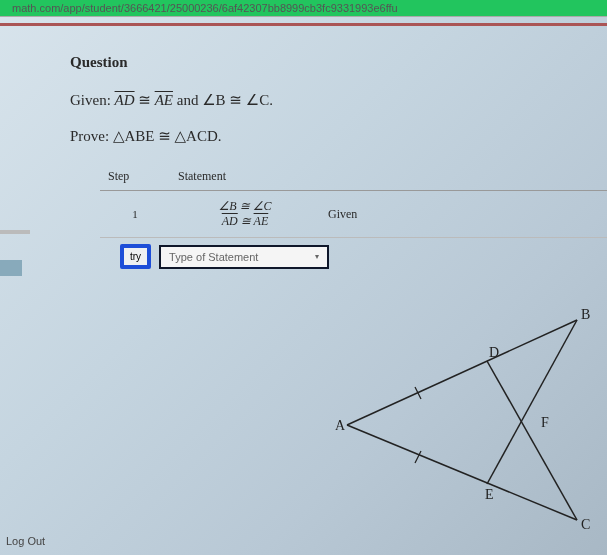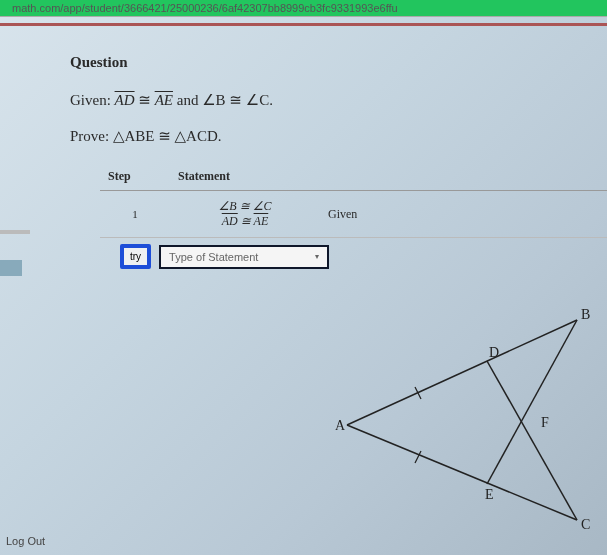--- a/index.html
+++ b/index.html
@@ -47,22 +47,22 @@
     }
     .proof-table {
       margin-left: 30px;
       margin-top: 10px;
       font-family: Georgia, serif;
     }
     .proof-header {
       display: flex;
       border-bottom: 1px solid #999;
     }
-    .col-step { width: 70px; padding: 6px 8px; font-weight: bold; font-size: 12px; }
-    .col-statement { width: 150px; padding: 6px 8px; font-weight: bold; font-size: 12px; }
+    .col-step { width: 70px; padding: 6px 8px; font-weight: normal; font-size: 12px; }
+    .col-statement { width: 150px; padding: 6px 8px; font-weight: normal; font-size: 12px; }
     .col-reason { width: 120px; padding: 6px 8px; font-weight: bold; font-size: 12px; }
     .proof-row {
       display: flex;
       border-bottom: 1px solid #bbb;
     }
     .cell-step { width: 70px; padding: 10px 8px; font-size: 11px; display:flex; align-items:center; justify-content:center;}
     .cell-statement { width: 150px; padding: 8px 8px; font-size: 12px; text-align:center; font-style: italic;}
     .cell-reason { width: 120px; padding: 10px 8px; font-size: 12px; display:flex; align-items:center;}
     .input-row {
       display: flex;

